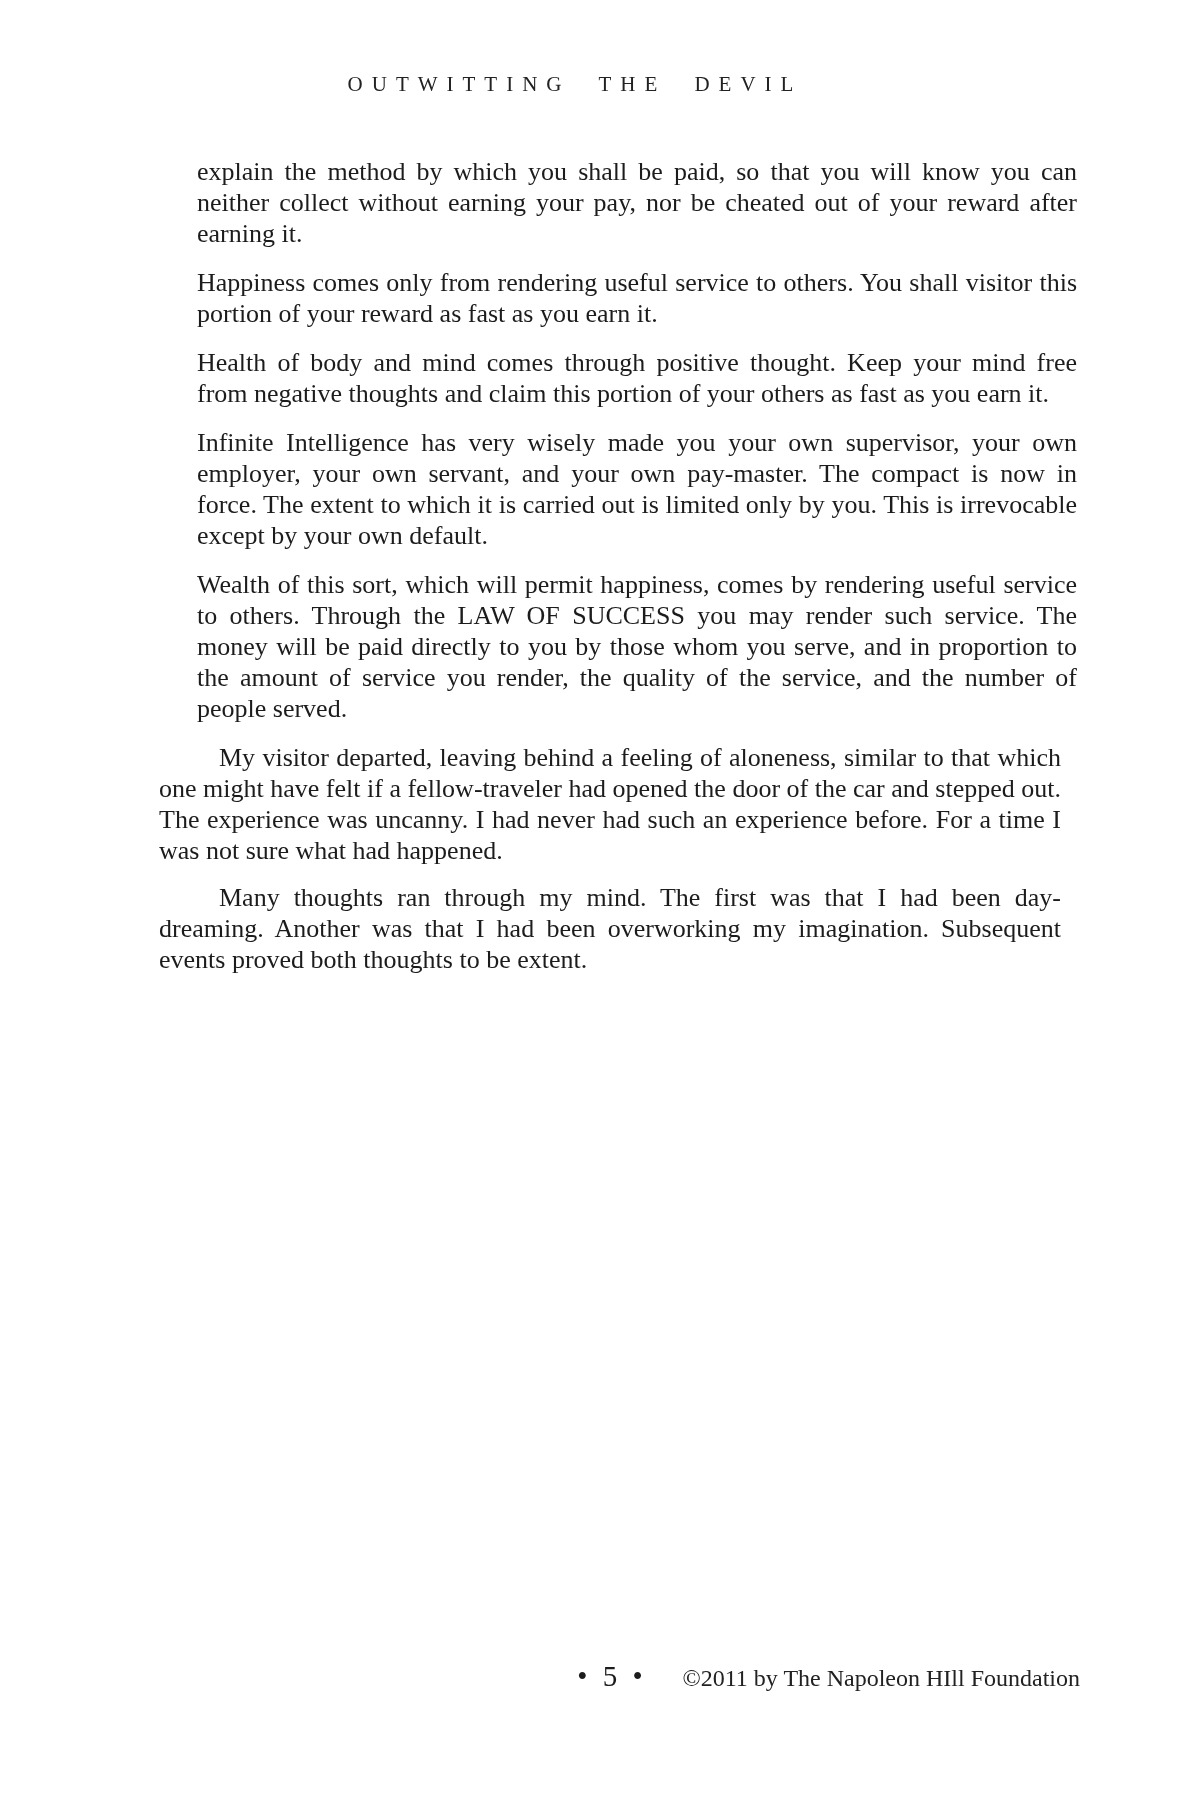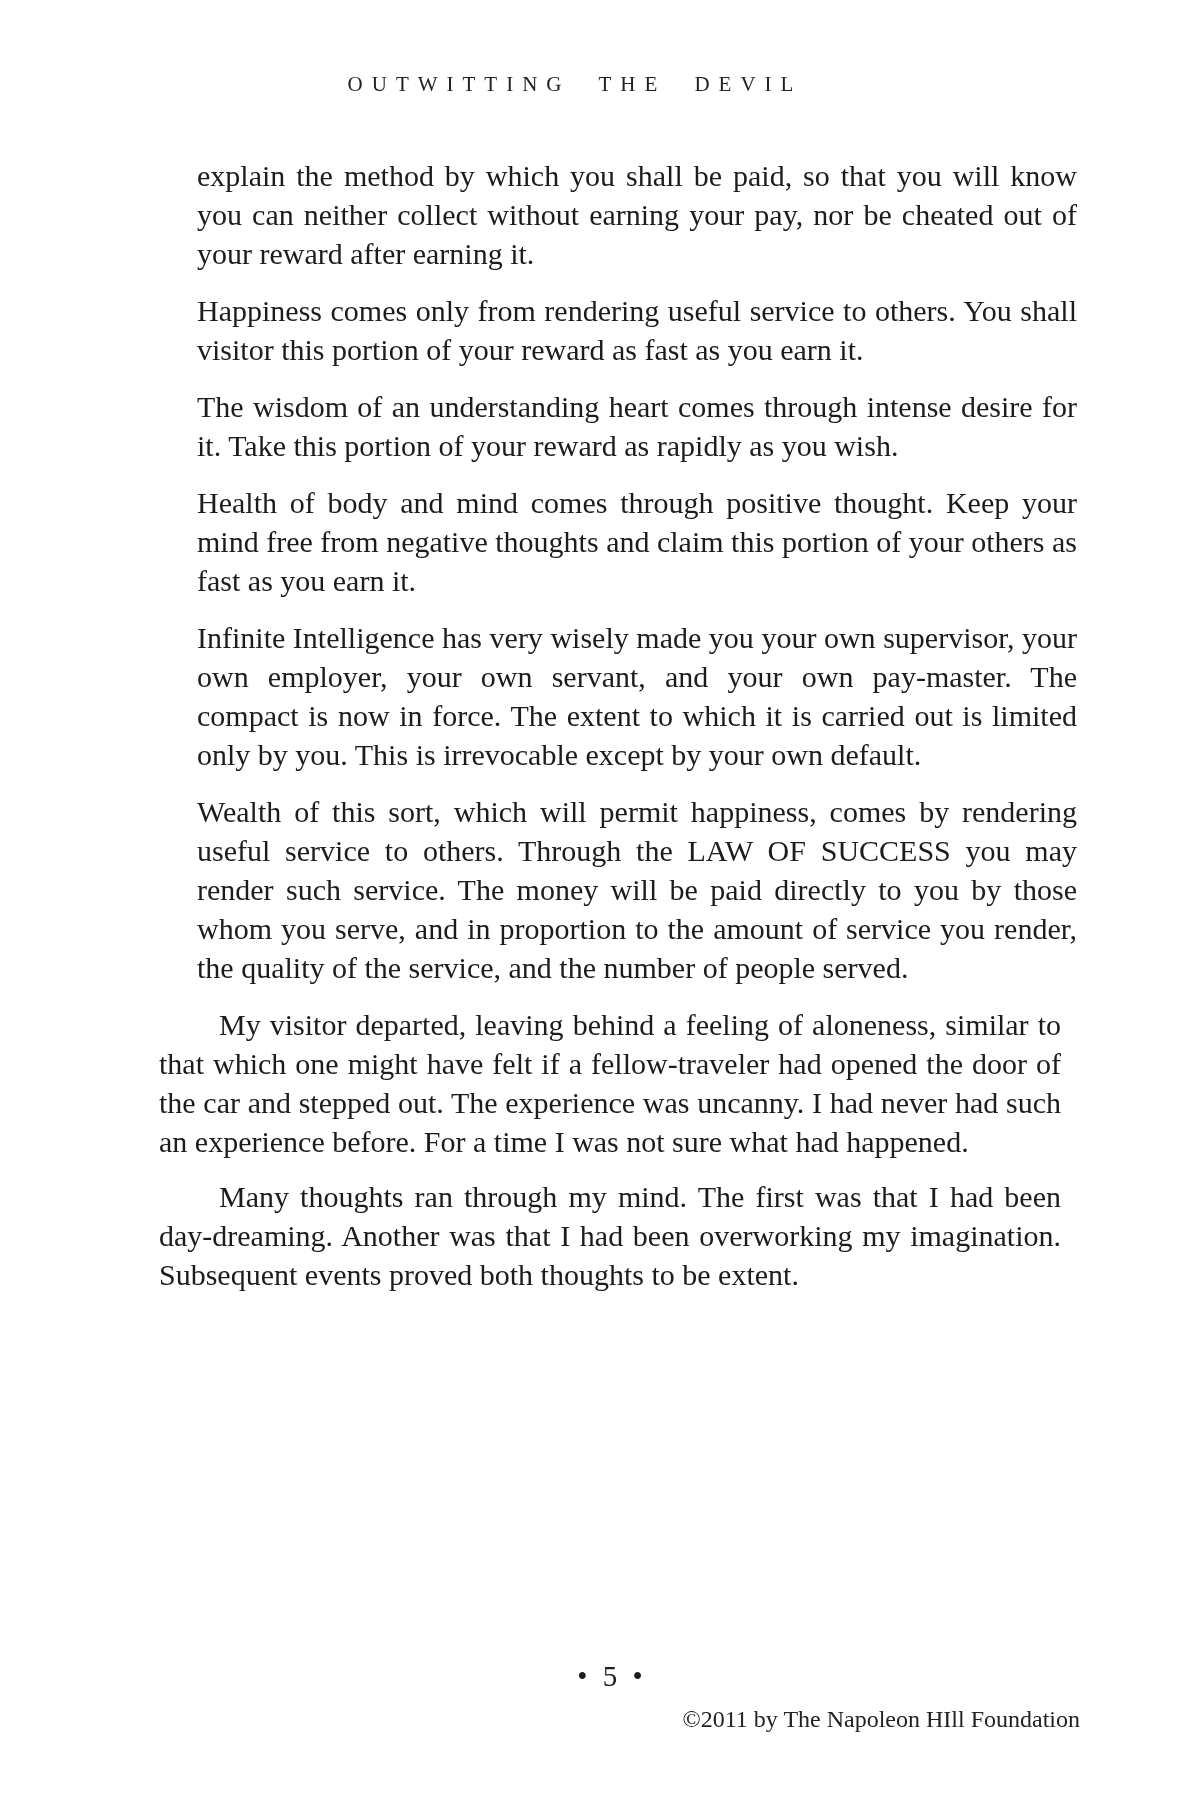--- a/index.html
+++ b/index.html
@@ -28,22 +28,22 @@
     font-size: 21px;
     letter-spacing: 9px;
     word-spacing: 14px;
     color: #222;
   }
   .text-block {
     position: absolute;
     top: 156px;
     left: 143px;
     width: 934px;
-    font-size: 30px;
-    line-height: 39px;
+    font-size: 26px;
+    line-height: 31px;
     text-align: justify;
     text-justify: inter-word;
   }
   .compact-section {
     margin-left: 54px;
   }
   .compact-section p {
     margin: 0 0 18px 0;
   }
   .narrative-section p {
@@ -56,40 +56,39 @@
     top: 1660px;
     left: 143px;
     width: 934px;
     text-align: center;
     font-size: 29px;
     word-spacing: 8px;
     color: #1c1c1c;
   }
   .copyright {
     position: absolute;
-    top: 1706px;
+    top: 1665px;
     right: 120px;
     font-size: 24px;
     text-align: right;
     color: #222;
   }
 </style>
 </head>
 <body>
 
 <div class="page">
 
   <div class="running-header">OUTWITTING THE DEVIL</div>
 
   <div class="text-block">
 
     <div class="compact-section">
       <p>explain the method by which you shall be paid, so that you will know you can neither collect without earning your pay, nor be cheated out of your reward after earning it.</p>
       <p>Happiness comes only from rendering useful service to others. You shall visitor this portion of your reward as fast as you earn it.</p>
-      <p>The wisdom of an understanding heart comes through intense desire for it. Take this portion of your reward as rapidly as you wish.</p>
       <p>Health of body and mind comes through positive thought. Keep your mind free from negative thoughts and claim this portion of your others as fast as you earn it.</p>
       <p>Infinite Intelligence has very wisely made you your own supervisor, your own employer, your own servant, and your own pay-master. The compact is now in force. The extent to which it is carried out is limited only by you. This is irrevocable except by your own default.</p>
       <p>Wealth of this sort, which will permit happiness, comes by rendering useful service to others. Through the LAW OF SUCCESS you may render such service. The money will be paid directly to you by those whom you serve, and in proportion to the amount of service you render, the quality of the service, and the number of people served.</p>
     </div>
 
     <div class="narrative-section">
       <p>My visitor departed, leaving behind a feeling of aloneness, similar to that which one might have felt if a fellow-traveler had opened the door of the car and stepped out. The experience was uncanny. I had never had such an experience before. For a time I was not sure what had happened.</p>
       <p>Many thoughts ran through my mind. The first was that I had been day-dreaming. Another was that I had been overworking my imagination. Subsequent events proved both thoughts to be extent.</p>
     </div>
 

